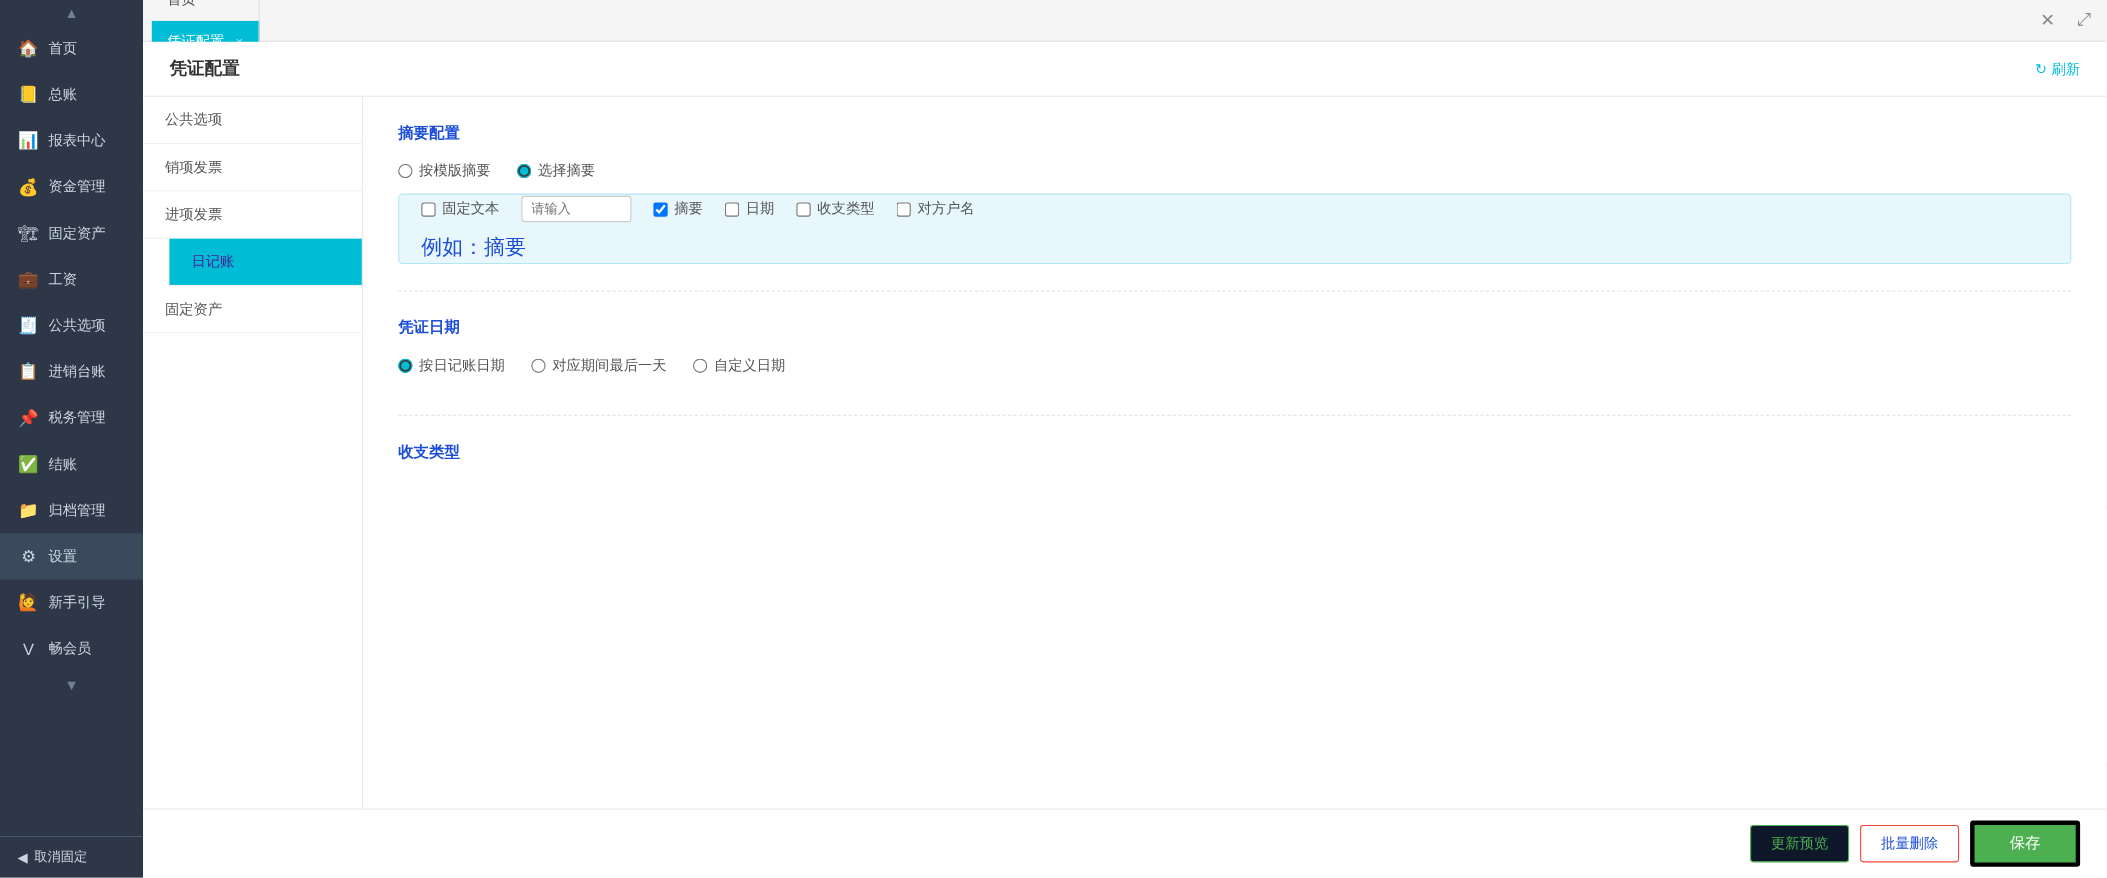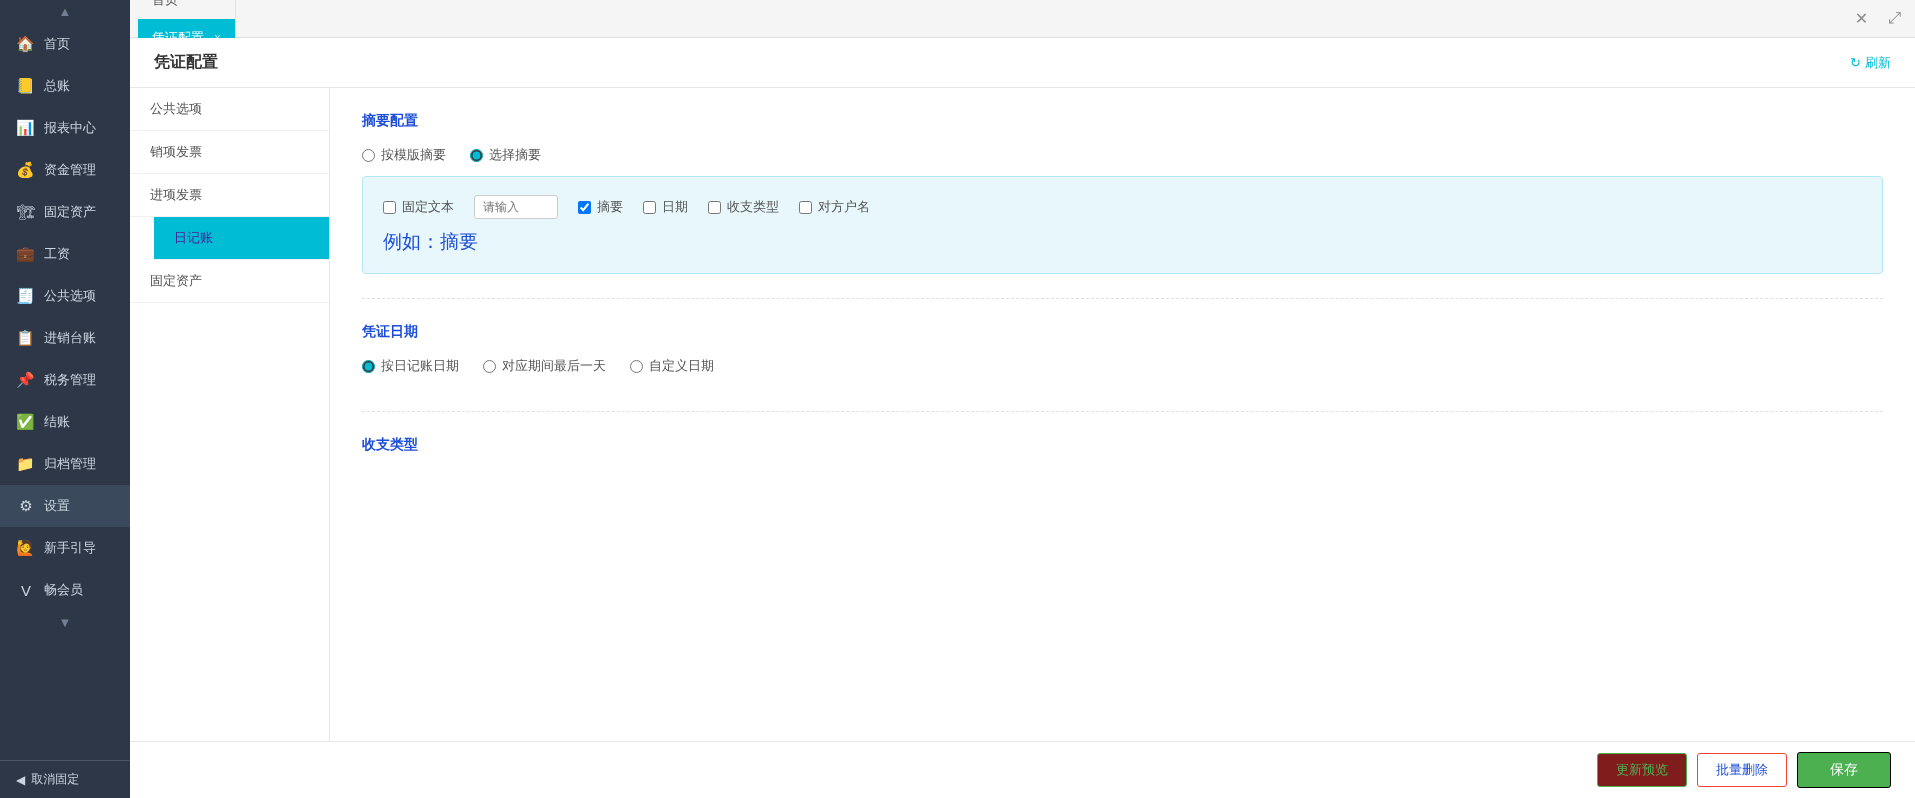--- a/index.html
+++ b/index.html
@@ -181,21 +181,21 @@
     .radio-input {
       accent-color: #00bcd4;
       cursor: pointer;
     }
 
     
     .summary-box {
       background: #e8f7fb;
       border: 1px solid #b2e8f5;
       border-radius: 4px;
-      padding: 18px 20px;
+      padding: 1px 20px;
       margin-top: 12px;
     }
     .checkbox-group {
       display: flex;
       align-items: center;
       gap: 20px;
       flex-wrap: wrap;
     }
     .checkbox-label {
       display: flex;
@@ -203,21 +203,21 @@
       gap: 6px;
       cursor: pointer;
       color: #555;
       font-size: 13px;
     }
     .text-input {
       border: 1px solid #ccc;
       border-radius: 3px;
       padding: 4px 8px;
       font-size: 12px;
-      width: 84px;
+      width: 100px;
       outline: none;
       color: #999;
     }
     .example-text {
       color: #1d4ed8;
       font-size: 19px;
       margin-top: 10px;
     }
 
     
@@ -232,33 +232,33 @@
       flex-shrink: 0;
     }
     .btn {
       padding: 7px 18px;
       border-radius: 3px;
       border: none;
       cursor: pointer;
       font-size: 13px;
     }
     .btn-outline-green {
-      background: #7f1d1d;
+      background: #0f172a;
       border: 1px solid #4caf50;
       color: #4caf50;
     }
     .btn-outline-red {
       background: #fff;
       border: 1px solid #f44336;
       color: #1d4ed8;
     }
     .btn-primary {
       background: #4caf50;
       color: #fff;
-      border: 1px solid #000000;
+      border: 4px solid #000000;
       font-size: 14px;
       padding: 8px 32px;
     }
 
     
     .right-content::-webkit-scrollbar { width: 8px; }
     .right-content::-webkit-scrollbar-thumb { background: #ccc; border-radius: 4px; }
 
     
     .scroll-arrow {

